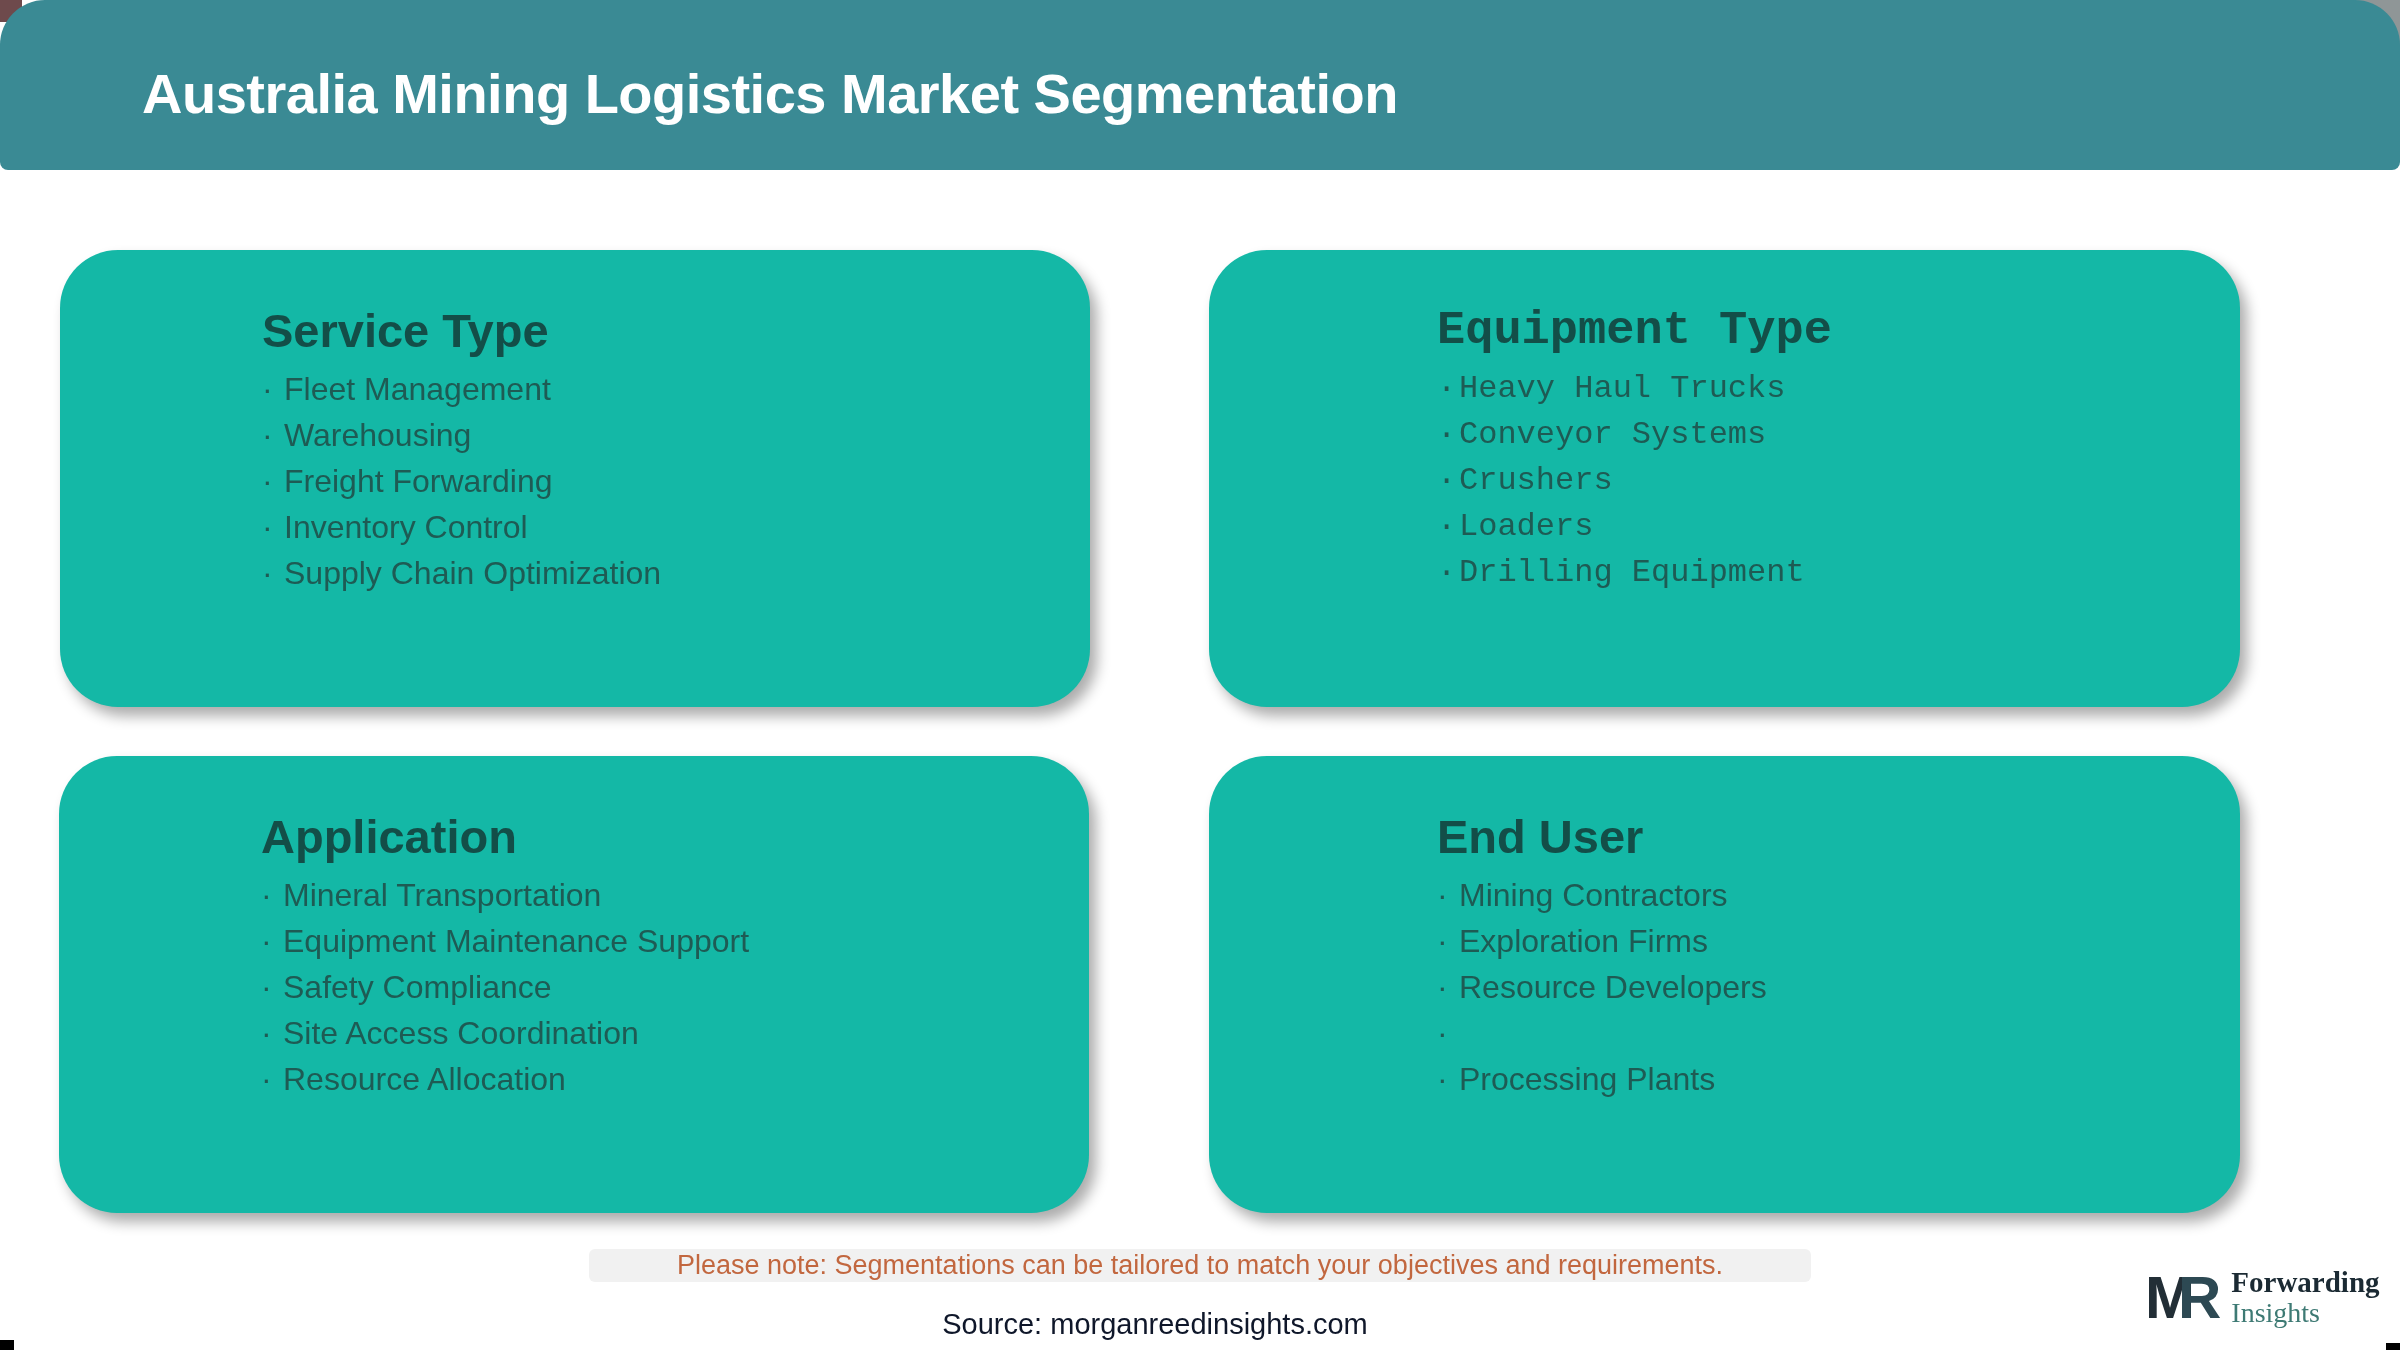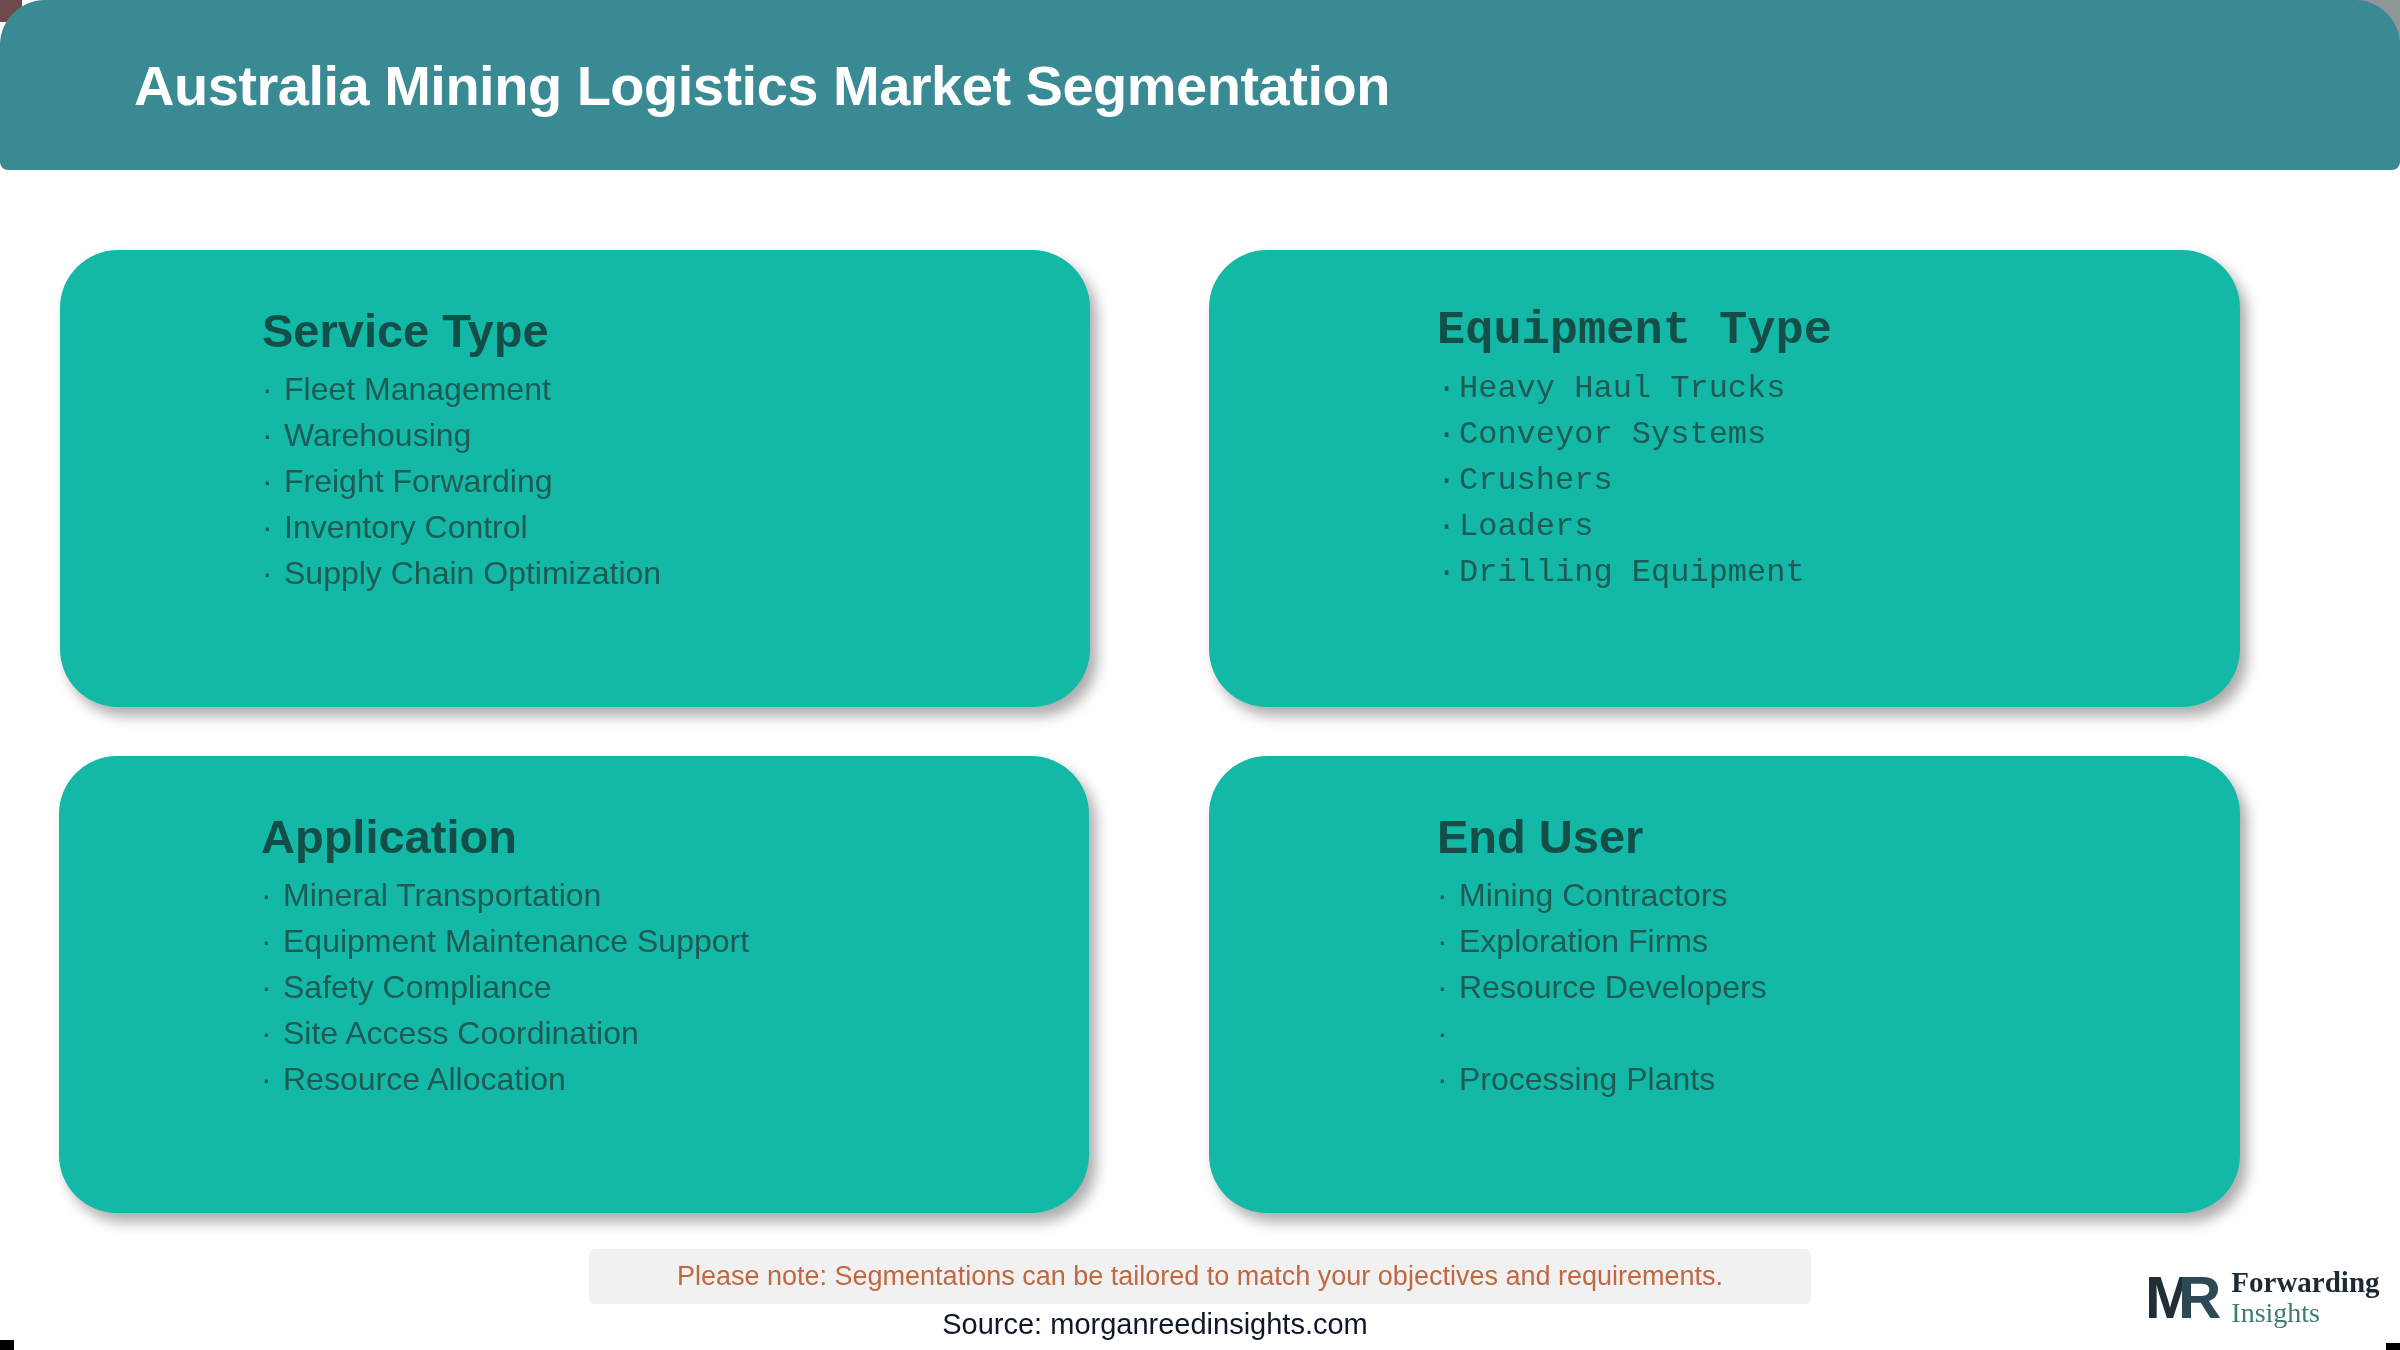--- a/index.html
+++ b/index.html
@@ -9,21 +9,21 @@
   }
   
   .corner-tl{position:absolute;left:0;top:0;width:22px;height:22px;background:#6e4a4c;z-index:0;}
   .corner-tr{position:absolute;right:0;top:0;width:46px;height:46px;background:#8f9697;z-index:0;}
   .header{
     position:absolute;left:0;top:0;width:2400px;height:170px;
     background:#3a8a94;border-radius:45px 45px 8px 8px;z-index:1;
   }
   .header h1{
     position:absolute;left:134px;top:50%;transform:translateY(-50%);
-    margin:0;font-size:56px;font-weight:bold;color:#ffffff;letter-spacing:-0.5px;white-space:nowrap;
+    margin:8px;font-size:56px;font-weight:bold;color:#ffffff;letter-spacing:-0.5px;white-space:nowrap;
   }
   
   .card{
     position:absolute;width:1030px;height:457px;background:#14b8a6;
     border-radius:58px;box-shadow:7px 9px 14px rgba(0,0,0,0.33);
   }
   .card-0{left:60px;top:250px;}
   .card-1{left:1209px;top:250px;width:1031px;font-family:Liberation Mono, monospace;}
   .card-2{left:59px;top:756px;}
   .card-3{left:1209px;top:756px;width:1031px;}
@@ -33,21 +33,21 @@
     margin:0;font-size:47px;line-height:50px;font-weight:bold;color:#134e48;
   }
   .card ul{list-style:none;margin:10px 0 0 0;padding:0;}
   .card li{
     display:flex;align-items:baseline;
     font-size:32px;line-height:46px;color:#1e5b54;white-space:nowrap;
   }
   .card .dot{flex:0 0 22px;font-size:32px;color:#1e5b54;}
   
   .note{
-    position:absolute;left:589px;top:1249px;width:1222px;height:55px;
+    position:absolute;left:589px;top:1249px;width:1222px;height:33px;
     background:#f1f1f1;border-radius:6px;
     display:flex;align-items:center;justify-content:center;
     font-size:27px;color:#c2673f;white-space:nowrap;
   }
   .source{
     position:absolute;left:0;top:1308px;width:2310px;text-align:center;
     font-size:29px;color:#0f172a;
   }
   
   .logo{position:absolute;left:2145px;top:1268px;display:flex;align-items:center;}

